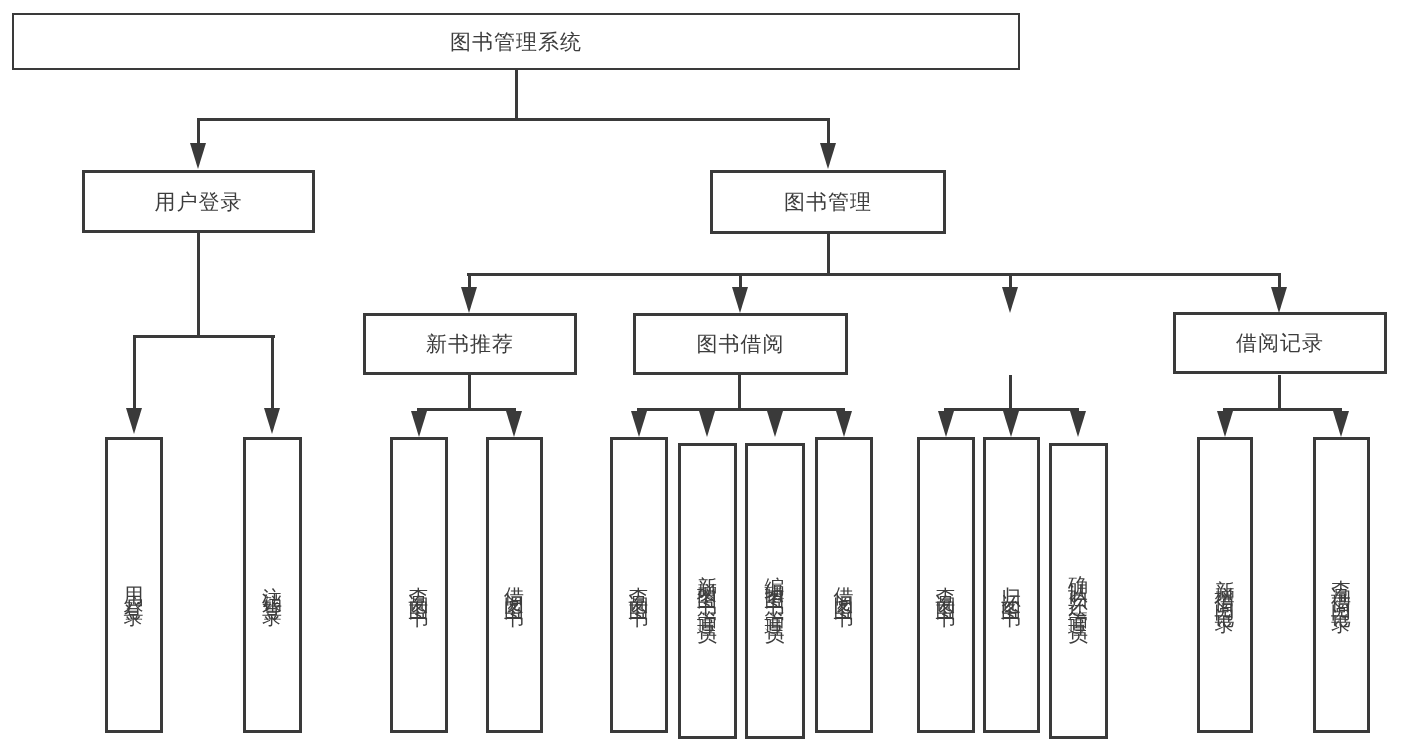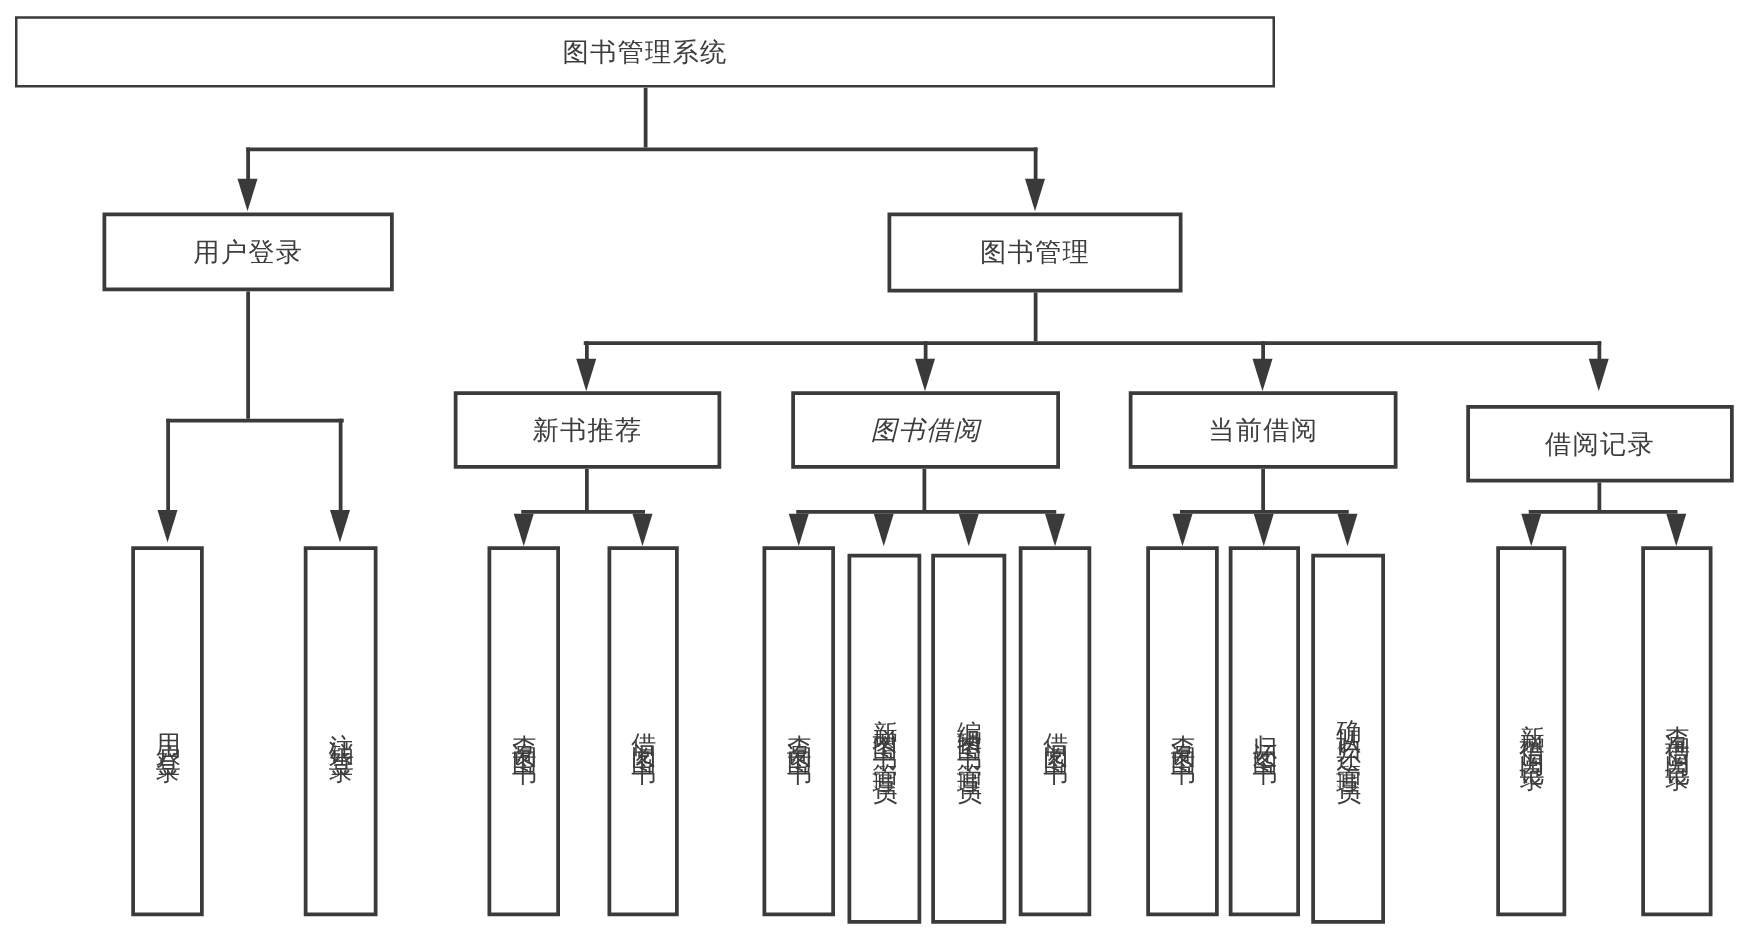--- a/index.html
+++ b/index.html
@@ -95,23 +95,22 @@
     <div class="vline" style="left:739px; top:273px; height:16px;"></div>
     <div class="vline" style="left:1009px; top:273px; height:16px;"></div>
     <div class="vline" style="left:1278px; top:273px; height:16px;"></div>
     <div class="arrow" style="left:461px; top:287px;"></div>
     <div class="arrow" style="left:732px; top:287px;"></div>
     <div class="arrow" style="left:1002px; top:287px;"></div>
     <div class="arrow" style="left:1271px; top:287px;"></div>
   </div>
 
   <div class="box" style="left:363px; top:313px; width:214px; height:62px;">新书推荐</div>
-  <div class="box" style="left:633px; top:313px; width:215px; height:62px;font-style:italic;">图书借阅</div>
-  <div class="box" style="left:903px; top:313px; width:215px; height:62px;">当前借阅</div>
-  <div class="box" style="left:1173px; top:324px; width:214px; height:62px;">借阅记录</div>
+  <div class="box" style="left:633px; top:313px; width:215px; height:62px;">图书借阅</div>
+  <div class="box" style="left:1173px; top:312px; width:214px; height:62px;">借阅记录</div>
 
   <div>
     <div class="vline" style="left:468px; top:375px; height:33px;"></div>
     <div class="hline" style="left:417px; top:408px; width:99px;"></div>
     <div class="arrow" style="left:411px; top:411px;"></div>
     <div class="arrow" style="left:506px; top:411px;"></div>
   </div>
 
   <div>
     <div class="vline" style="left:738px; top:375px; height:33px;"></div>

